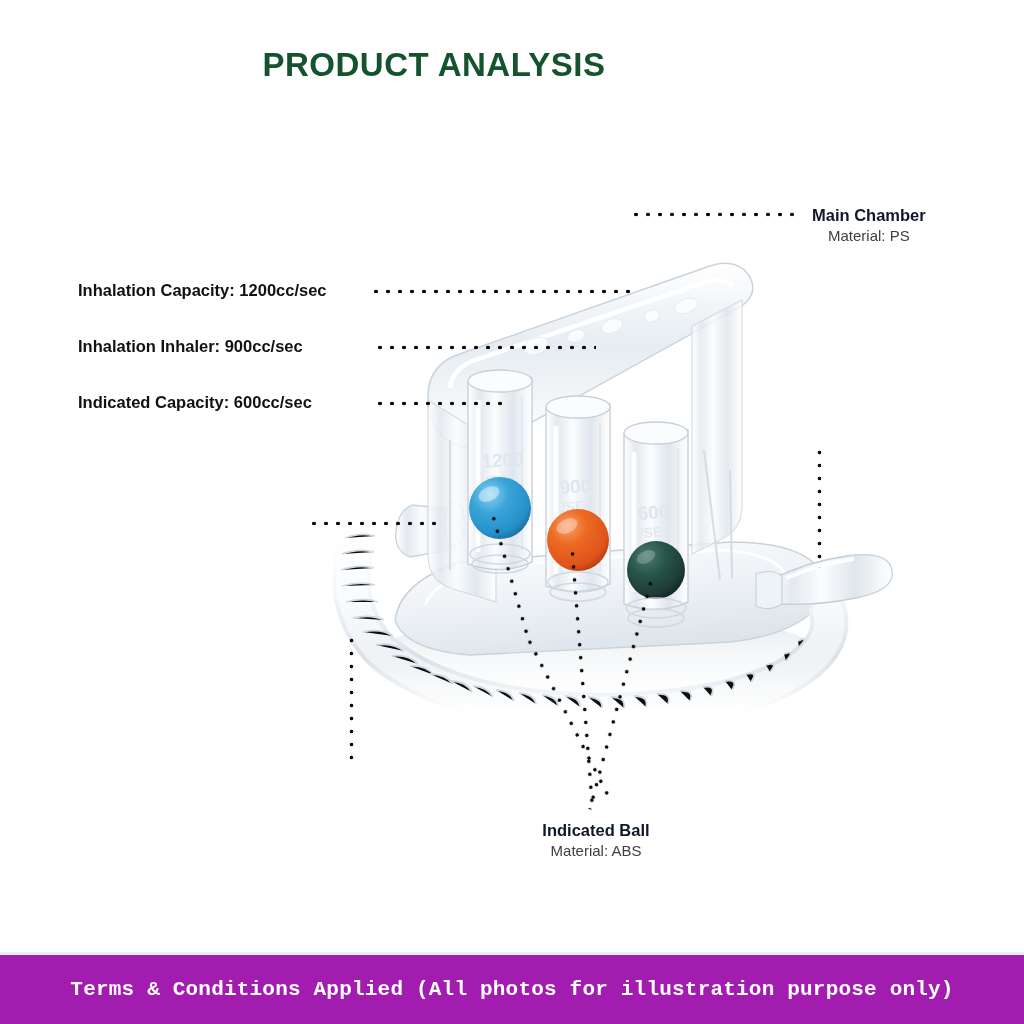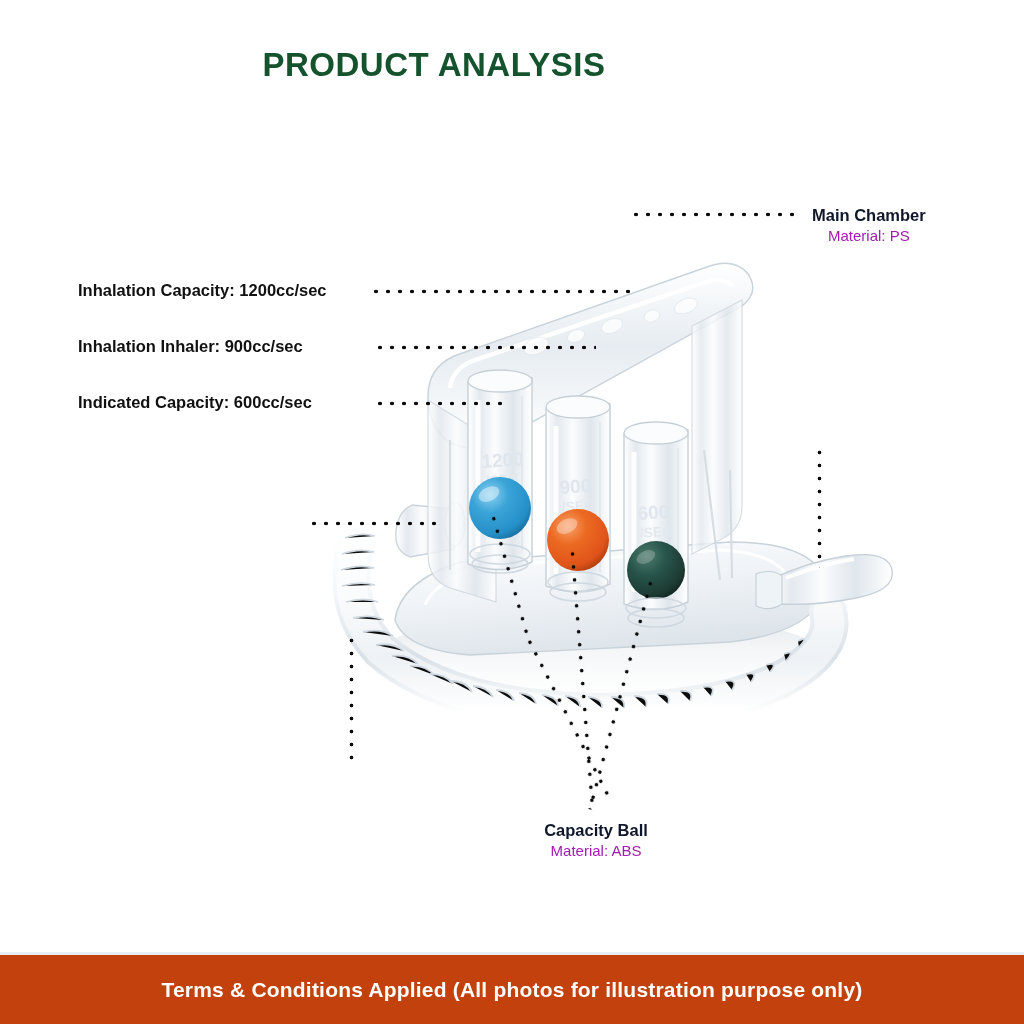--- a/index.html
+++ b/index.html
@@ -39,21 +39,21 @@
   }
   .label-title {
     font-size: 16.5px;
     font-weight: bold;
     color: #0f172a;
     line-height: 1.25;
   }
   .label-sub {
     font-size: 15px;
     font-weight: normal;
-    color: #a21caf;
+    color: #404040;
     line-height: 1.3;
   }
   .ta-right  { text-align: right; }
   .ta-center { text-align: center; }
   .ta-left   { text-align: left; }
 
   .cap-label {
     position: absolute;
     font-size: 16.5px;
     font-weight: bold;
@@ -98,26 +98,27 @@
     height: 620px;
   }
 
   
   .footer-band {
     position: absolute;
     left: 0;
     bottom: 0;
     width: 1024px;
     height: 72px;
-    background: #c2410c;
+    background: #a21caf;
     border-top: 3px solid #e8eef6;
     box-sizing: border-box;
     display: flex;
     align-items: center;
     justify-content: center;
+    font-family: Liberation Mono, monospace;
   }
   .footer-text {
     color: #ffffff;
     font-size: 21px;
     font-weight: bold;
     letter-spacing: 0.2px;
     white-space: nowrap;
   }
 </style>
 </head>
@@ -300,21 +301,21 @@
   <div class="dots-h" style="left:308px; top:521px; width:128px;"></div>
 
   <div class="dots-v" style="left:349px; top:634px; height:128px;"></div>
 
   <div class="dots-diag" style="left:492px; top:510px; width:130px; transform:rotate(74deg);"></div>
   <div class="dots-diag" style="left:572px; top:545px; width:264px; transform:rotate(85.5deg);"></div>
   <div class="dots-diag" style="left:652px; top:575px; width:240px; transform:rotate(105deg);"></div>
   <div class="dots-diag" style="left:527px; top:634px; width:178px; transform:rotate(63deg);"></div>
 
   <div class="label-block ta-center" style="left:522px; top:820px; width:148px;">
-    <div class="label-title">Capacity Ball</div>
+    <div class="label-title">Indicated Ball</div>
     <div class="label-sub">Material: ABS</div>
   </div>
 
   <div class="cap-label" style="left:78px; top:281px;">Inhalation Capacity: 1200cc/sec</div>
   <div class="dots-h" style="left:370px; top:289px; width:268px;"></div>
 
   <div class="cap-label" style="left:78px; top:337px;">Inhalation Inhaler: 900cc/sec</div>
   <div class="dots-h" style="left:374px; top:345px; width:222px;"></div>
 
   <div class="cap-label" style="left:78px; top:393px;">Indicated Capacity: 600cc/sec</div>

